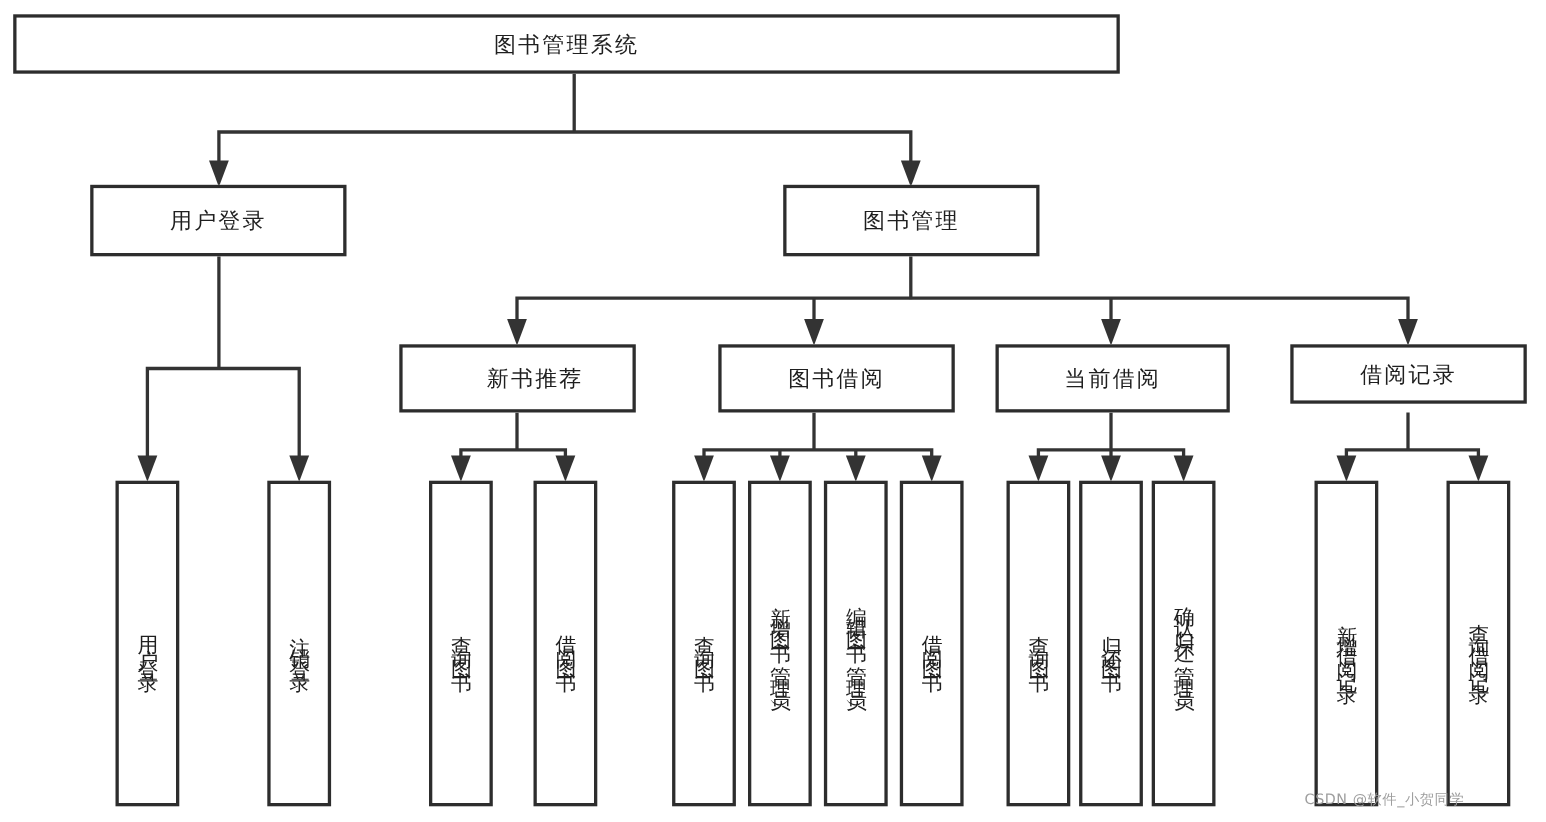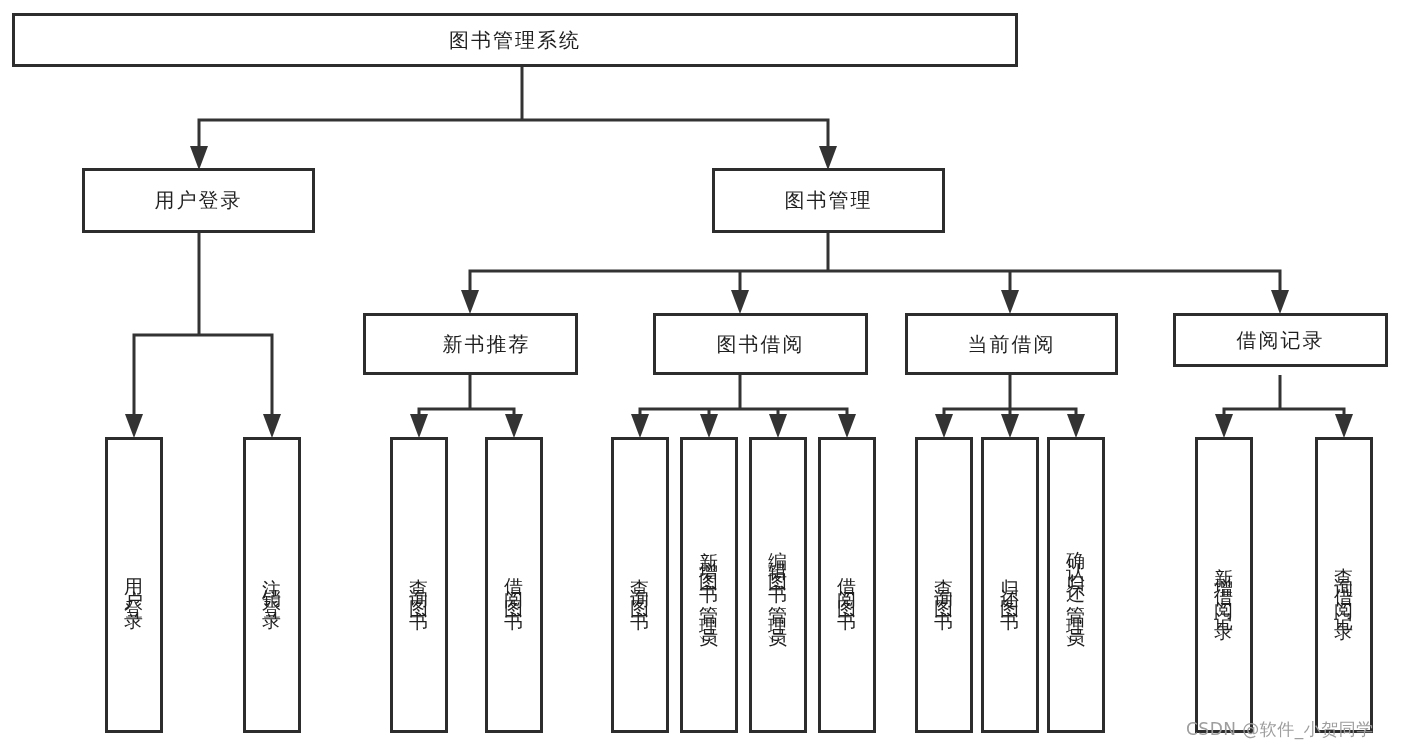--- a/index.html
+++ b/index.html
@@ -52,21 +52,21 @@
     writing-mode: vertical-rl;
     text-orientation: mixed;
     font-size: 19px;
     letter-spacing: 11px;
     line-height: 1;
   }
   .watermark {
     position: absolute;
     left: 1186px;
     top: 718px;
-    font-size: 17px;
+    font-size: 13px;
     color: var(--watermark);
     white-space: nowrap;
     z-index: 10;
     letter-spacing: 0.5px;
   }
 </style>
 </head>
 <body>
 
 <div class="canvas">

